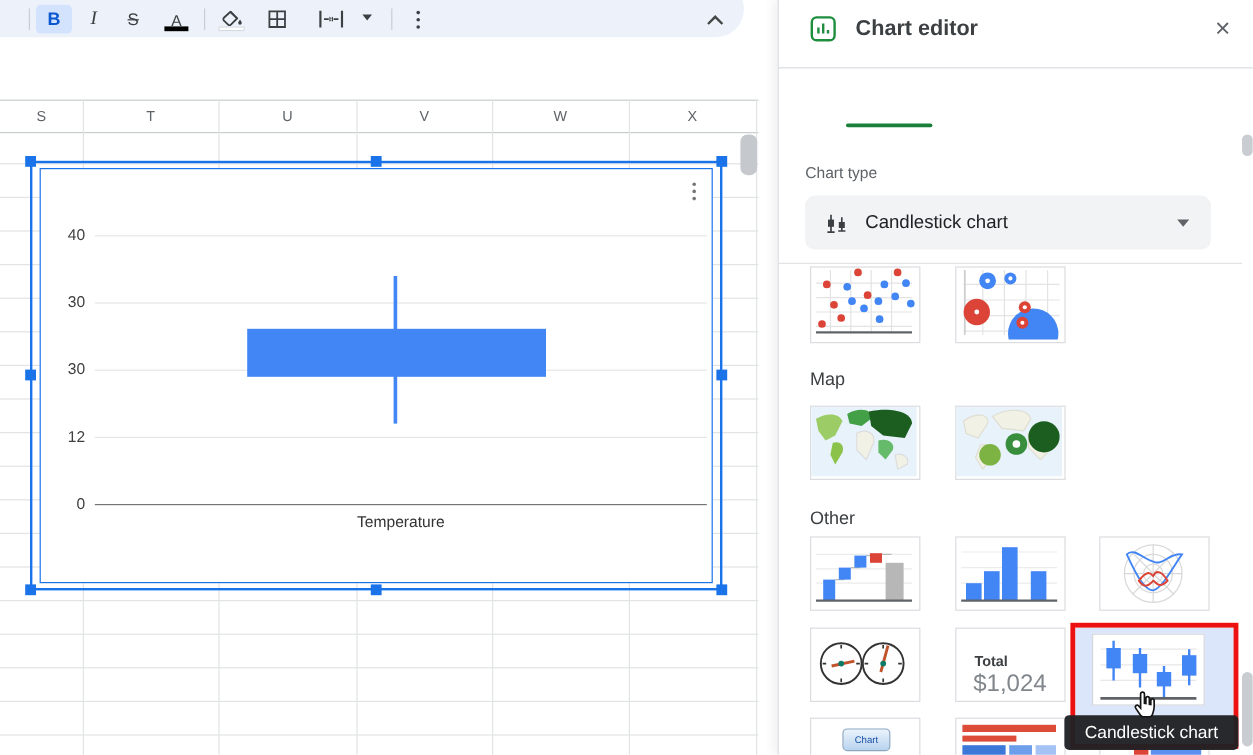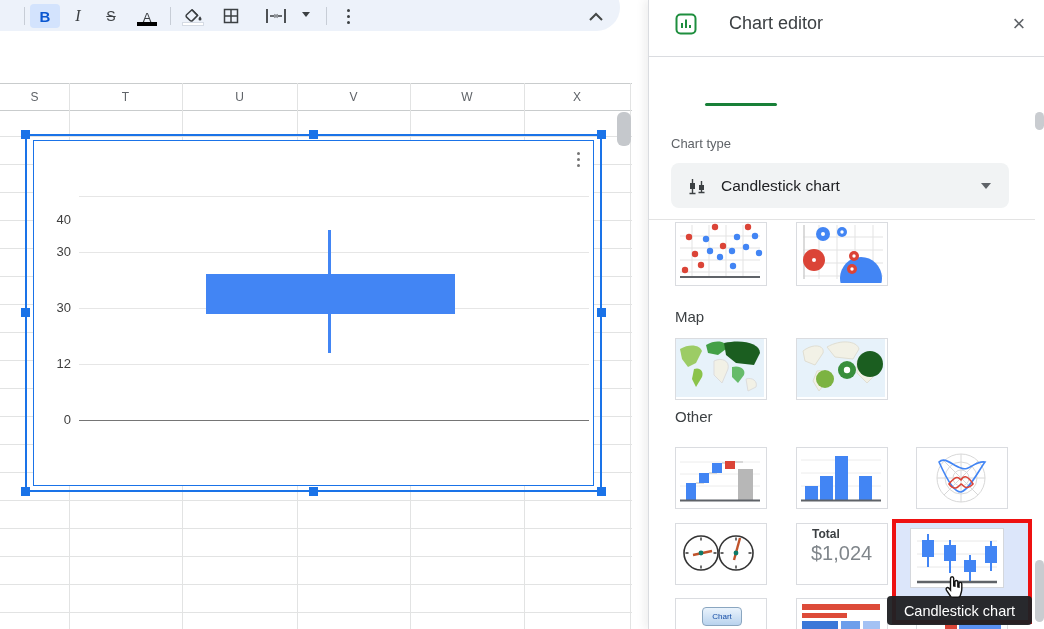--- a/index.html
+++ b/index.html
@@ -150,45 +150,46 @@
 
     <div class="abs chart-box">
       <div class="abs dotcol" style="left:543px;top:11px;">
         <i style="background:#757575;"></i>
           <i style="background:#757575;"></i>
           <i style="background:#757575;"></i>
       </div>
 
       <div>
           <div class="cgrid" style="left: 45px; top: 55px; width: 510px;"></div>
-          <div class="ytick" style="left: 7px; top: 47px; margin-top: 24px;">40</div>
+          <div class="ytick" style="left: 7px; top: 47px;">40</div>
           <div class="cgrid" style="left: 45px; top: 111px; width: 510px;"></div>
           <div class="ytick" style="left: 7px; top: 103px;">30</div>
           <div class="cgrid" style="left: 45px; top: 167px; width: 510px;"></div>
           <div class="ytick" style="left: 7px; top: 159px;">30</div>
           <div class="cgrid" style="left: 45px; top: 223px; width: 510px;"></div>
           <div class="ytick" style="left: 7px; top: 215px;">12</div>
           <div class="cgrid zero" style="left: 45px; top: 279px; width: 510px;"></div>
           <div class="ytick" style="left: 7px; top: 271px;">0</div>
         </div>
       <div class="candle-wick abs" style="left: 294px; top: 88.6px; width: 3px; height: 123.2px;"></div>
       <div class="candle-box abs" style="left: 172px; top: 133.4px; width: 249px; height: 39.2px; background: rgb(66, 133, 244);"></div>
+      <div class="abs" style="left:45px;top:286px;width:510px;text-align:center;font-size:13px;color:#333;">Temperature</div>
     </div>
   </div>
 </div>
 
 <div class="abs panel">
 
   <div class="abs" style="left:25px;top:12px;width:24px;height:24px;">
     <svg width="24" height="24" viewBox="0 0 24 24">
       <rect x="2.5" y="2.5" width="19" height="19" rx="4" fill="none" stroke="#1e8e3e" stroke-width="2"></rect>
       <path d="M8 16v-5 M12 16V7.5 M16 16v-3" stroke="#1e8e3e" stroke-width="2" fill="none"></path>
     </svg>
   </div>
-  <div class="abs" style="left:80px;top:13px;font-size:18px;color:#3c4043;">Chart editor</div>
+  <div class="abs" style="left:64px;top:13px;font-size:18px;color:#3c4043;font-weight:bold;">Chart editor</div>
   <div class="abs" style="left:356px;top:10px;width:28px;height:28px;display:flex;align-items:center;justify-content:center;font-size:22px;color:#5f6368;">×</div>
   <div class="abs gl dark" style="left:0;top:56px;width:396px;height:1px;background:#dadce0;"></div>
 
   <div class="abs" style="left:56px;top:103px;width:72px;height:3px;background:#188038;border-radius:2px;"></div>
 
   <div class="abs" style="left:22px;top:136px;font-size:13px;color:#5f6368;text-align:center;">Chart type</div>
   <div class="abs" style="left:22px;top:163px;width:338px;height:45px;background:#f1f3f4;border-radius:8px;display:flex;align-items:center;">
     <svg width="20" height="20" viewBox="0 0 20 20" style="margin-left:16px;">
       <rect x="3" y="7" width="5" height="6" fill="#3c4043"></rect>
       <path d="M5.5 3v14 M2.5 17.5h6" stroke="#3c4043" stroke-width="1.4" fill="none"></path>
@@ -264,21 +265,21 @@
     <svg width="88" height="58" viewBox="0 0 88 58">
       <rect width="88" height="58" fill="#e7f2fa"></rect>
       <path d="M6 12 C16 4 28 6 26 14 L18 26 8 22 Z M30 8 C44 0 60 2 62 10 L56 20 38 18 Z M60 22 C72 18 84 22 82 32 L70 44 60 34 Z M20 32 C28 30 32 36 28 44 L22 52 16 42 Z" fill="#f2f1e6" stroke="#e0ded2"></path>
       <circle cx="28" cy="40" r="9" fill="#7cb342"></circle>
       <circle cx="50" cy="31" r="9" fill="#388e3c"></circle>
         <circle cx="50" cy="31" r="3.2" fill="#fff"></circle>
       <circle cx="73" cy="25" r="13" fill="#1b5e20"></circle>
     </svg>
   </div>
 
-  <div class="sec-label" style="left:26px;top:408px;text-align:right;">Other</div>
+  <div class="sec-label" style="left:26px;top:424px;text-align:right;">Other</div>
 
   <div class="thumb" style="left:26px;top:447px;">
     <svg width="88" height="58" viewBox="0 0 88 58">
       <path d="M4 14h80 M4 26h80 M4 38h80" stroke="#ececec" stroke-width="1"></path>
       <path d="M20 35h8 M33 25h8 M46 15h8 M59 14h8" stroke="#bbb" stroke-width="1"></path>
       <rect x="10" y="35" width="10" height="17" fill="#4285f4"></rect>
       <rect x="23" y="25" width="10" height="10" fill="#4285f4"></rect>
       <rect x="36" y="15" width="10" height="10" fill="#4285f4"></rect>
       <rect x="49" y="13" width="10" height="8" fill="#db4437"></rect>
       <rect x="62" y="21" width="15" height="31" fill="#b7b7b7"></rect>
@@ -321,21 +322,21 @@
       <circle cx="60" cy="29" r="17" fill="#fefefe" stroke="#333" stroke-width="1.6"></circle>
       <g stroke="#333" stroke-width="1.4">
           <path d="M60 13.5v3 M60 41.5v3 M44.5 29h3 M72.5 29h3"></path>
         </g>
       <path d="M58 36 64 14" stroke="#c0532b" stroke-width="2.4"></path>
       <circle cx="60" cy="29" r="2.4" fill="#0d7a68"></circle>
     </svg>
   </div>
 
   <div class="thumb" style="left:147px;top:523px;">
-    <div style="margin:3px 0 0 15px;font-size:12px;font-weight:bold;color:#3c4043;">Total</div>
+    <div style="margin:20px 0 0 15px;font-size:12px;font-weight:bold;color:#3c4043;">Total</div>
     <div style="margin:1px 0 0 14px;font-size:20px;color:#80868b;">$1,024</div>
   </div>
 
   <div class="thumb" style="left:26px;top:598px;">
     <div style="position:absolute;left:26px;top:8px;width:38px;height:17px;border:1px solid #8aa6c0;border-radius:4px;
                 background:linear-gradient(#eaf3fc,#b9d3ee);display:flex;align-items:center;justify-content:center;
                 font-size:8px;color:#174ea6;">Chart</div>
   </div>
 
   <div class="thumb" style="left:147px;top:598px;">

